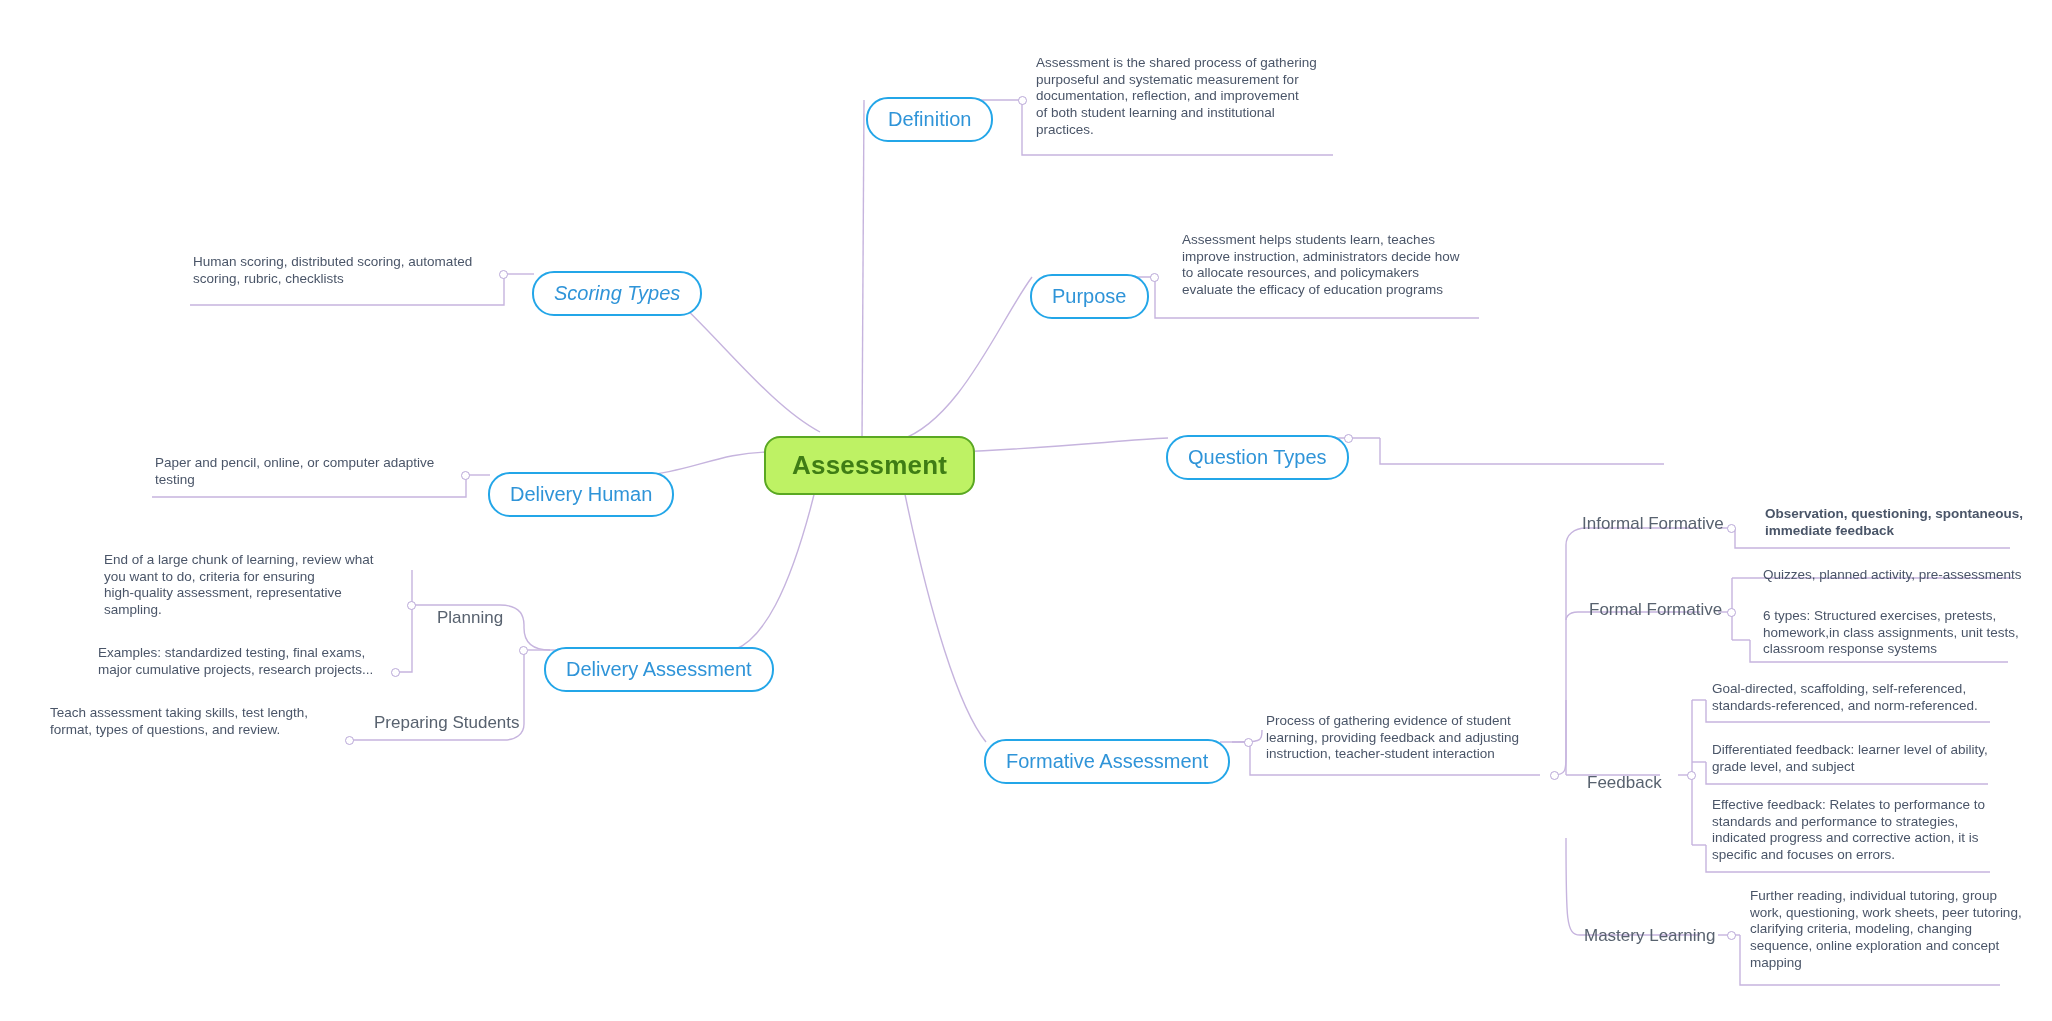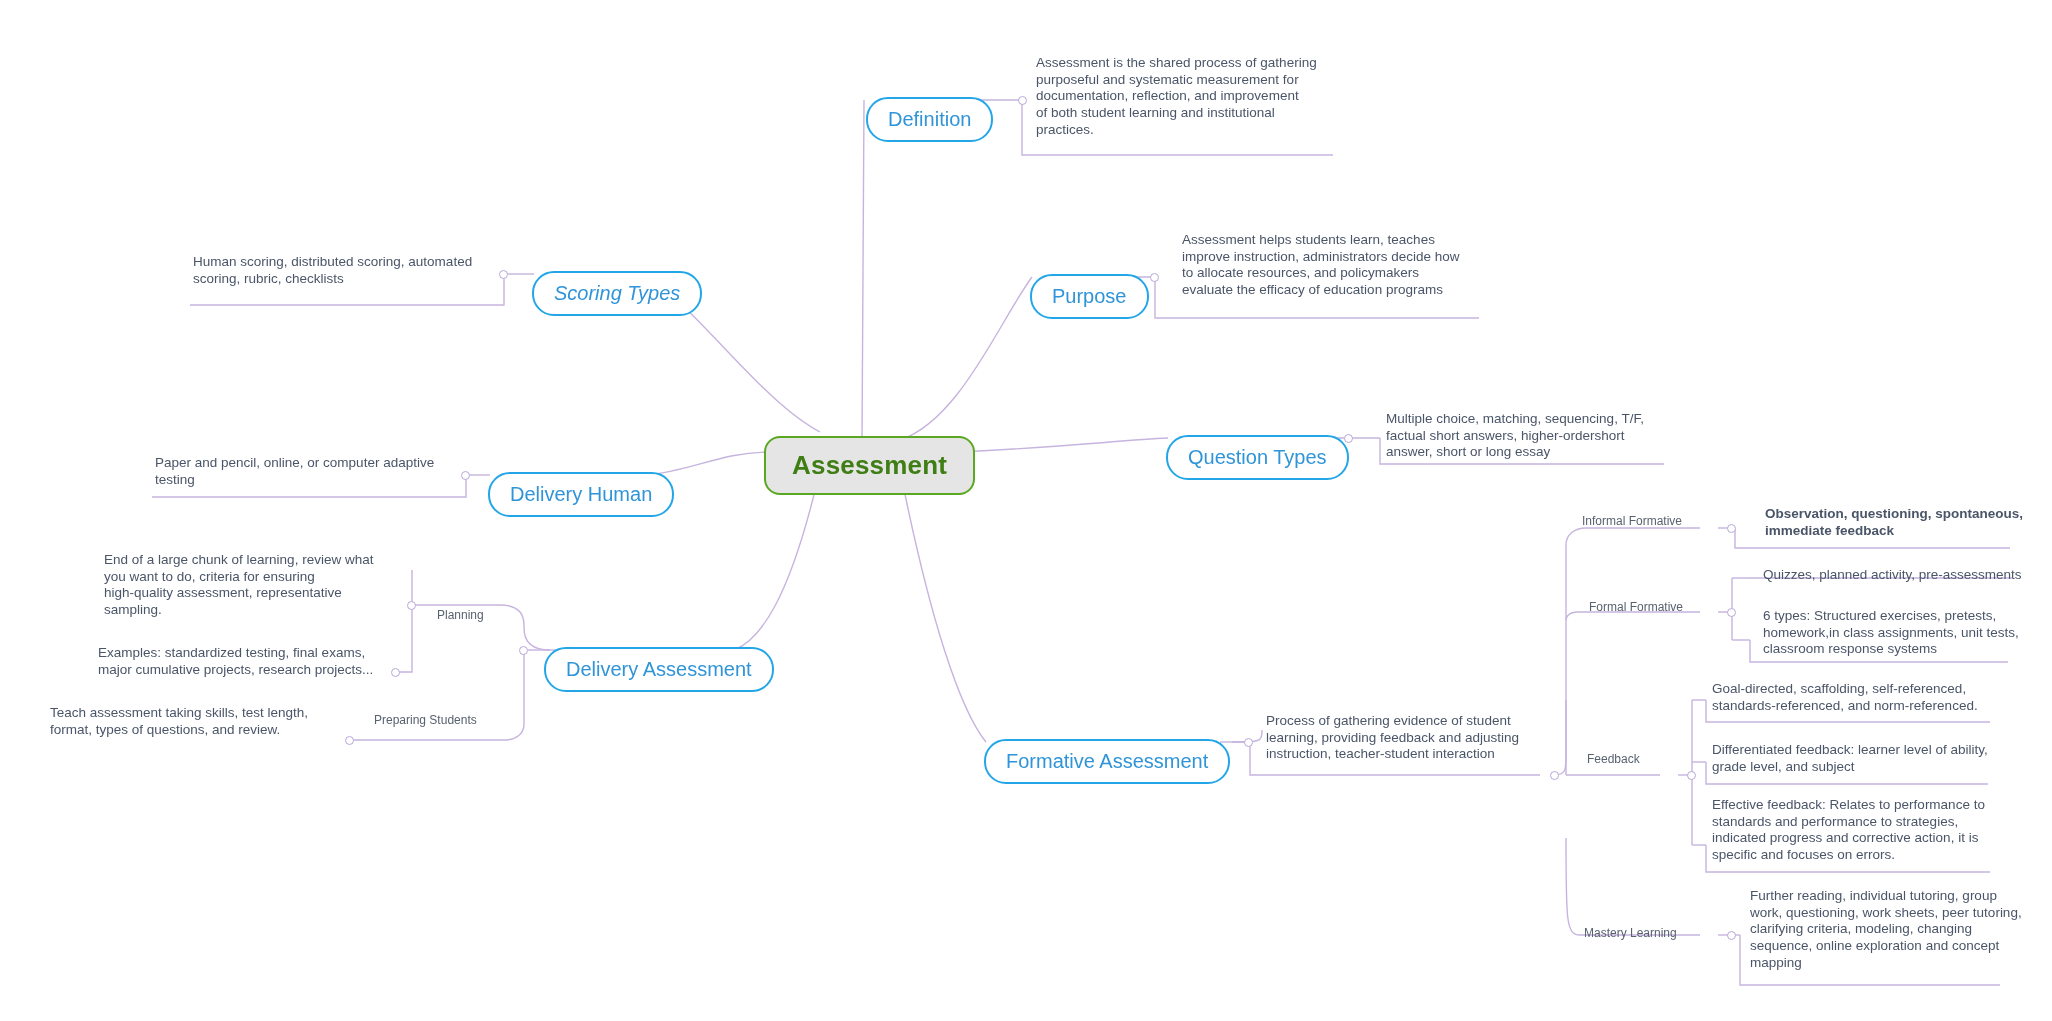--- a/index.html
+++ b/index.html
@@ -28,21 +28,21 @@
   }
   .node {
     position: absolute;
     box-sizing: border-box;
     white-space: nowrap;
     margin-top: 20px;
   }
   
   .root-node {
     border: 2.5px solid #5aa822;
-    background: #e5e5e5;
+    background: #bef264;
     border-radius: 16px;
     color: #3f7d15;
     font-size: 26px;
     font-weight: bold;
     padding: 12px 26px;
     text-align: center;
     letter-spacing: 0.2px;
   }
   
   .branch-node {
@@ -58,21 +58,21 @@
   .leaf {
     position: absolute;
     color: #4a5568;
     font-size: 13.5px;
     line-height: 1.24;
     white-space: pre-line;
   }
   .sub-label {
     position: absolute;
     color: #58626f;
-    font-size: 12px;
+    font-size: 17px;
     white-space: nowrap;
   }
   .dot {
     position: absolute;
     width: 9px;
     height: 9px;
     border-radius: 50%;
     border: 1.6px solid #b9a8d8;
     background: #ffffff;
     box-sizing: border-box;
@@ -209,23 +209,20 @@
 purposeful and systematic measurement for
 documentation, reflection, and improvement
 of both student learning and institutional
 practices.</div>
 
   <div class="leaf" style="left:1182px; top:232px; width:300px;">Assessment helps students learn, teaches
 improve instruction, administrators decide how
 to allocate resources, and policymakers
 evaluate the efficacy of education programs</div>
 
-  <div class="leaf" style="left:1386px; top:411px; width:280px;">Multiple choice, matching, sequencing, T/F,
-factual short answers, higher-ordershort
-answer, short or long essay</div>
 
   <div class="leaf" style="left:193px; top:254px; width:300px;">Human scoring, distributed scoring, automated
 scoring, rubric, checklists</div>
 
   <div class="leaf" style="left:155px; top:455px; width:290px;">Paper and pencil, online, or computer adaptive
 testing</div>
 
   <div class="leaf" style="left:1266px; top:713px; width:280px;">Process of gathering evidence of student
 learning, providing feedback and adjusting
 instruction, teacher-student interaction</div>
@@ -251,21 +248,21 @@
 immediate feedback</div>
 
   <div class="sub-label" style="left:1589px; top:600px;">Formal Formative</div>
 
   <div class="leaf" style="left:1763px; top:567px; width:290px;">Quizzes, planned activity, pre-assessments</div>
 
   <div class="leaf" style="left:1763px; top:608px; width:290px;">6 types: Structured exercises, pretests,
 homework,in class assignments, unit tests,
 classroom response systems</div>
 
-  <div class="sub-label" style="left:1587px; top:752px;">Feedback</div>
+  <div class="sub-label" style="left:1587px; top:773px;">Feedback</div>
 
   <div class="leaf" style="left:1712px; top:681px; width:290px;">Goal-directed, scaffolding, self-referenced,
 standards-referenced, and norm-referenced.</div>
 
   <div class="leaf" style="left:1712px; top:742px; width:290px;">Differentiated feedback: learner level of ability,
 grade level, and subject</div>
 
   <div class="leaf" style="left:1712px; top:797px; width:290px;">Effective feedback: Relates to performance to
 standards and performance to strategies,
 indicated progress and corrective action, it is

